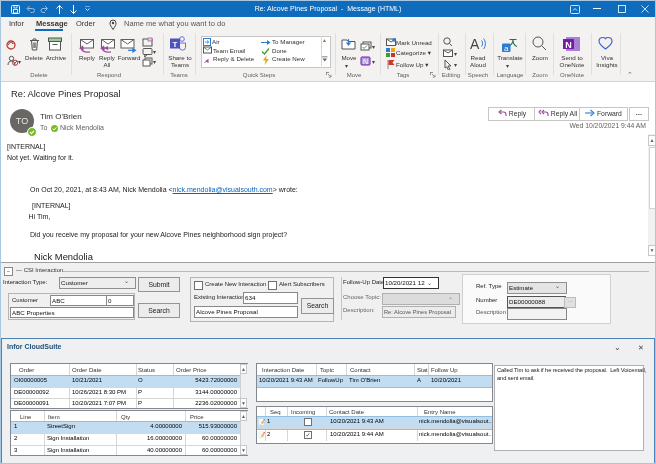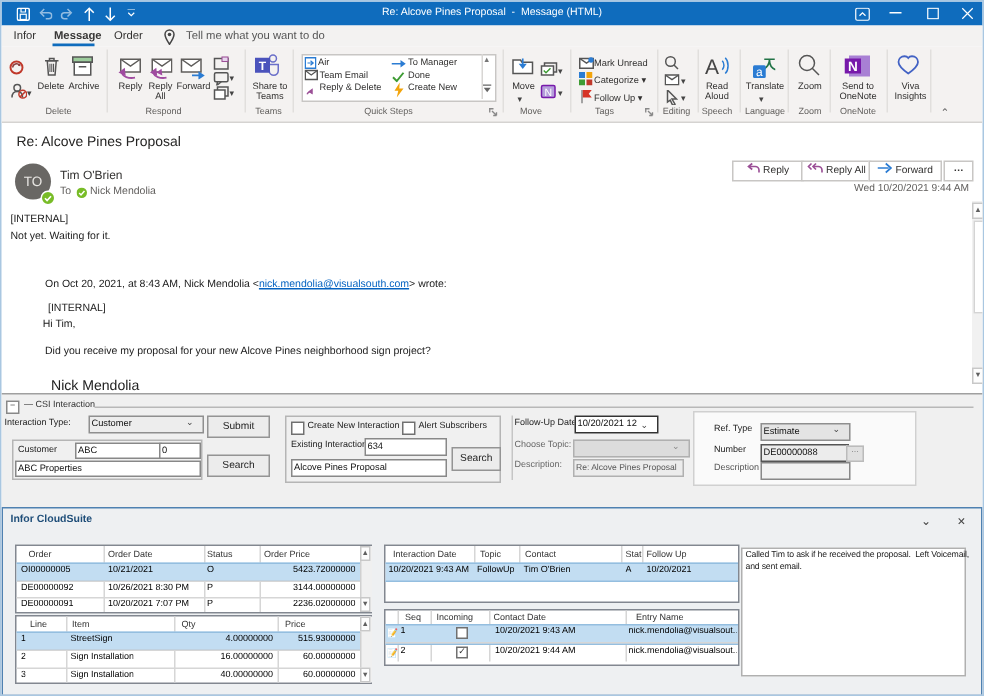--- a/index.html
+++ b/index.html
@@ -107,21 +107,21 @@
     <div class="tab" style="left:8px;">Infor</div>
     <div class="tab" style="left:35px;font-weight:bold;color:#383736;">Message</div>
     <div class="abs" style="left:34px;top:11.5px;width:28px;height:2px;background:#0f6cbd;"></div>
     <div class="tab" style="left:75px;">Order</div>
     <div class="abs" style="left:108px;top:2px;">
         <svg width="8" height="11">
           <path d="M4 10.5C2 7.5 1 6 1 4a3 3 0 016 0c0 2-1 3.5-3 6.5z" fill="none" stroke="#444"></path>
           <circle cx="4" cy="4" r="1.2" fill="#444"></circle>
         </svg>
       </div>
-    <div class="tab" style="left:123px;color:#555;">Tell me what you want to do</div>
+    <div class="tab" style="left:123px;color:#555;">Name me what you want to do</div>
   </div>
 
   <div class="abs" id="ribbon">
 
     <div class="abs" style="left:5px;top:9px;">
         <svg width="10" height="10">
           <circle cx="5" cy="5" r="4" fill="none" stroke="#c0392b" stroke-width="1.3"></circle>
           <path d="M2.5 5a2.5 2.5 0 014.5-1.5" fill="none" stroke="#8b3a3a"></path>
           <path d="M7.3 2.3l.4 1.8-1.8-.3z" fill="#8b3a3a"></path>
         </svg>

